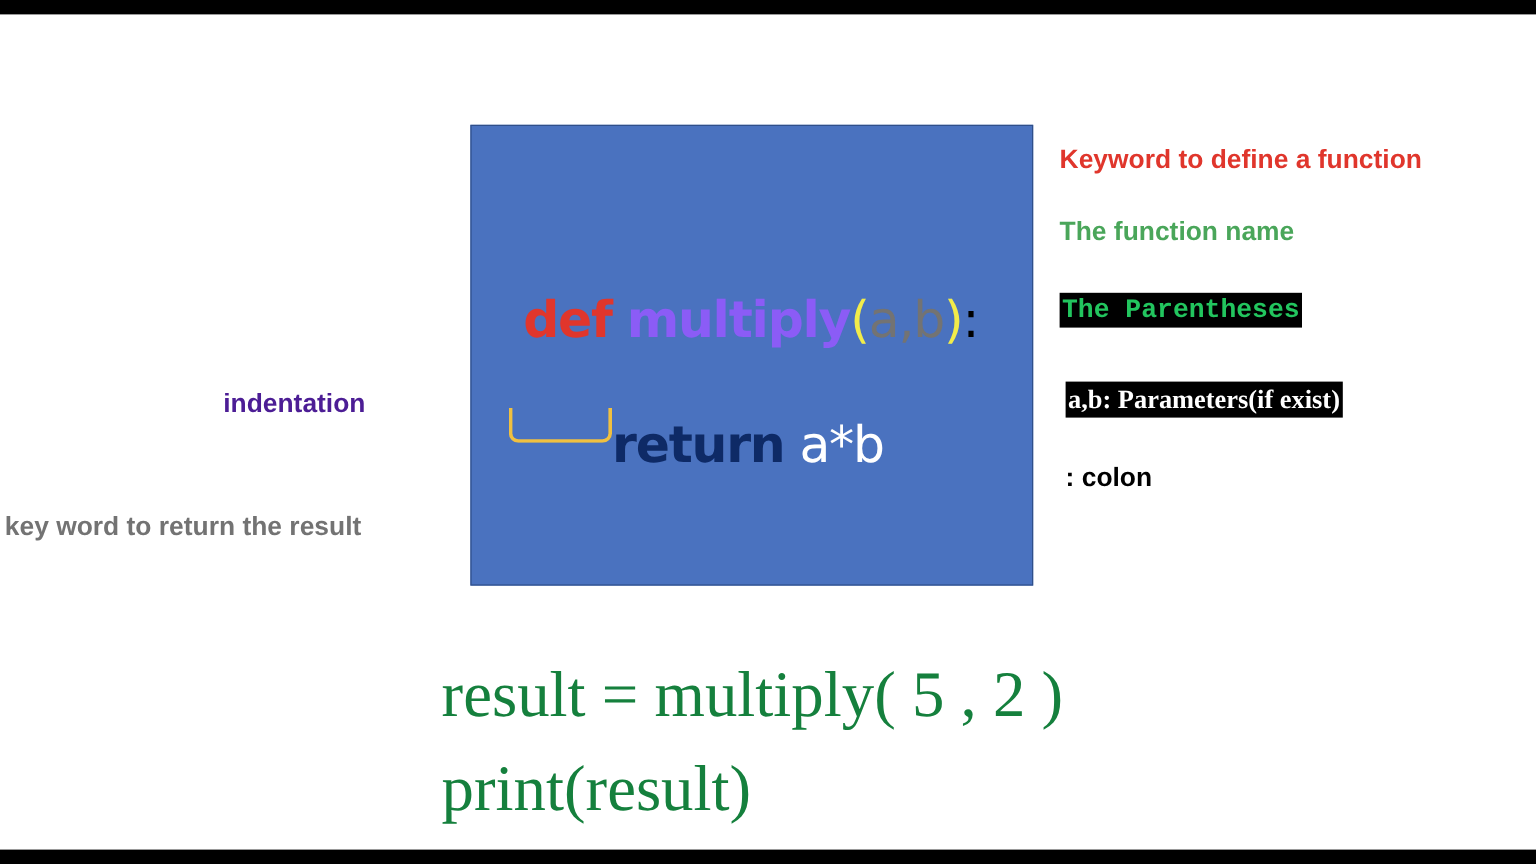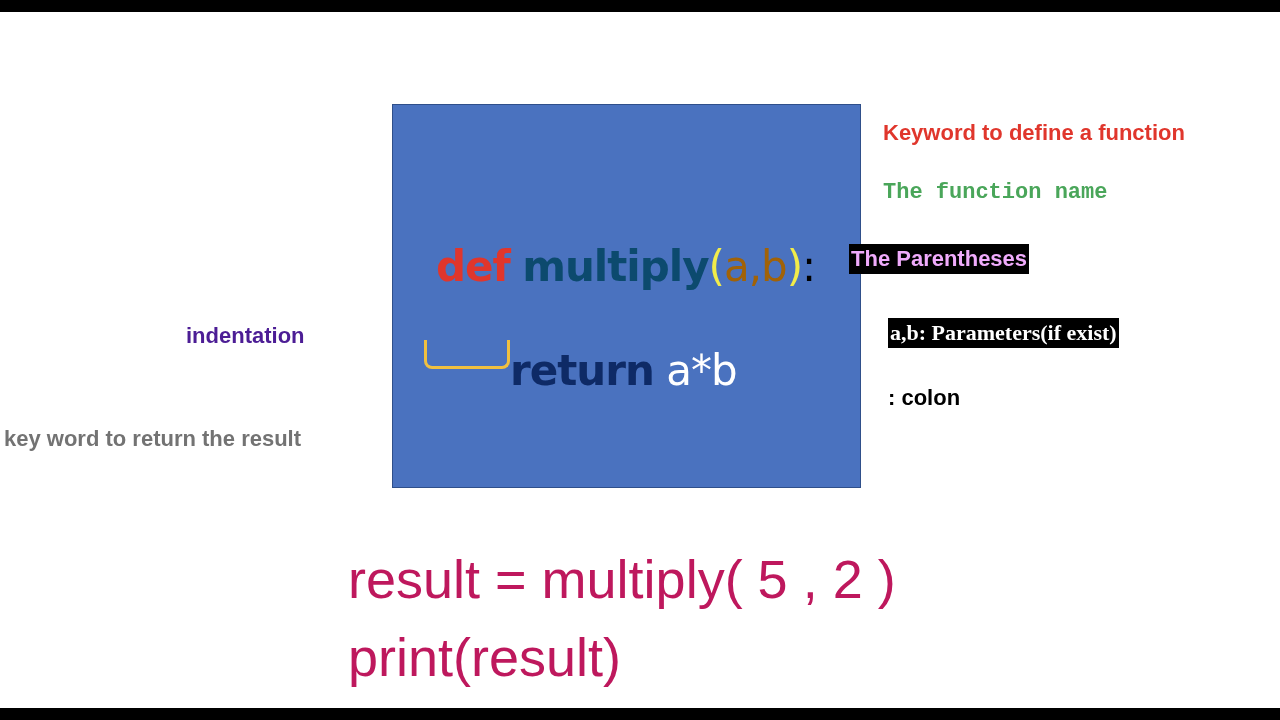--- a/index.html
+++ b/index.html
@@ -4,36 +4,36 @@
 <style>
   html, body { margin:0; padding:0; }
   body { width:1280px; height:720px; position:relative; background:#ffffff; overflow:hidden; font-family:"Liberation Sans", sans-serif; }
   .bar-top { position:absolute; left:0; top:0; width:1280px; height:12px; background:#000; }
   .bar-bottom { position:absolute; left:0; top:708px; width:1280px; height:12px; background:#000; }
   .code-box { position:absolute; left:392px; top:104px; width:469px; height:384px; background:#4a72bf; border:1px solid #2f4f8a; box-sizing:border-box; }
   .code-line { position:absolute; font-family:"DejaVu Sans", sans-serif; font-size:42px; white-space:nowrap; letter-spacing:-1px; }
   .line1 { left:436px; top:242px; }
   .line2 { left:510px; top:306px;margin-top:40px; }
   .kw-def { color:#e0362c; font-weight:bold; }
-  .fn-name { color:#0c4a6e; font-weight:bold; }
+  .fn-name { color:#8b5cf6; font-weight:bold; }
   .paren { color:#f2ec4a; }
-  .params { color:#a16207; }
+  .params { color:#737373; }
   .colon { color:#000000; }
   .kw-return { color:#0e2a66; font-weight:bold; }
   .expr { color:#ffffff; }
   .indent-bracket { position:absolute; left:424px; top:340px; width:80px; height:26px; border:3px solid #f0c040; border-top:none; border-radius:0 0 8px 8px; }
   .note { position:absolute; font-family:"Liberation Sans", sans-serif; font-weight:bold; font-size:22px; white-space:nowrap; }
   .n-def { left:883px; top:120px; color:#e0362c; }
-  .n-name { left:883px; top:180px; color:#4aa65a;font-family:Liberation Mono, monospace; }
-  .n-paren { left:849px; top:244px; color:#f0abfc; background:#000; padding:2px 2px; }
+  .n-name { left:883px; top:180px; color:#4aa65a; }
+  .n-paren { left:883px; top:244px; color:#22c55e; background:#000; padding:2px 2px;font-family:Liberation Mono, monospace; }
   .n-params { left:888px; top:318px; color:#ffffff; background:#000; padding:2px 2px;font-family:Liberation Serif, serif; }
   .n-colon { left:888px; top:385px; color:#000; font-weight:bold; }
   .n-indent { left:186px; top:323px; color:#4c1d95; }
   .n-return { left:4px; top:426px; color:#737373; }
-  .call-line { position:absolute; font-family:Liberation Sans, sans-serif; font-size:54px; color:#be185d; white-space:nowrap; }
+  .call-line { position:absolute; font-family:Liberation Serif, serif; font-size:54px; color:#15803d; white-space:nowrap;margin-left:20px; }
   .call1 { left:348px; top:548px; }
   .call2 { left:348px; top:626px;text-align:right; }
 </style>
 </head>
 <body>
 
 <div class="bar-top"></div>
 
 <div class="code-box"></div>
 

